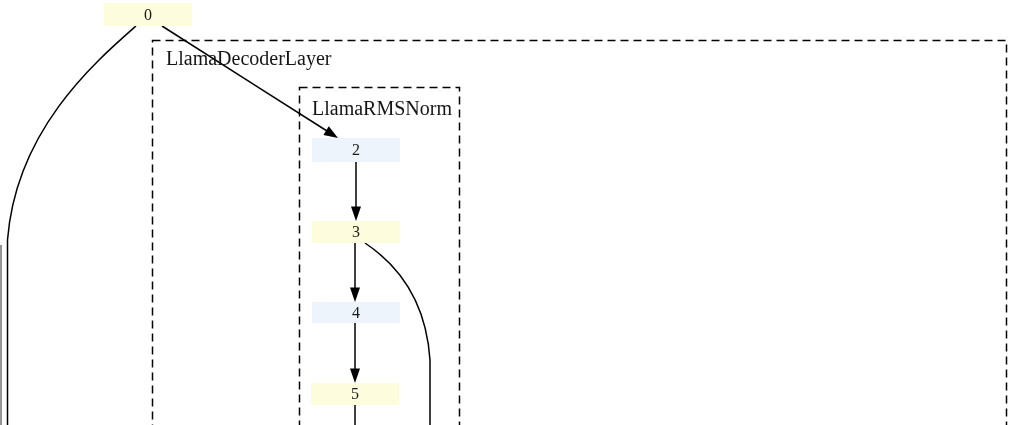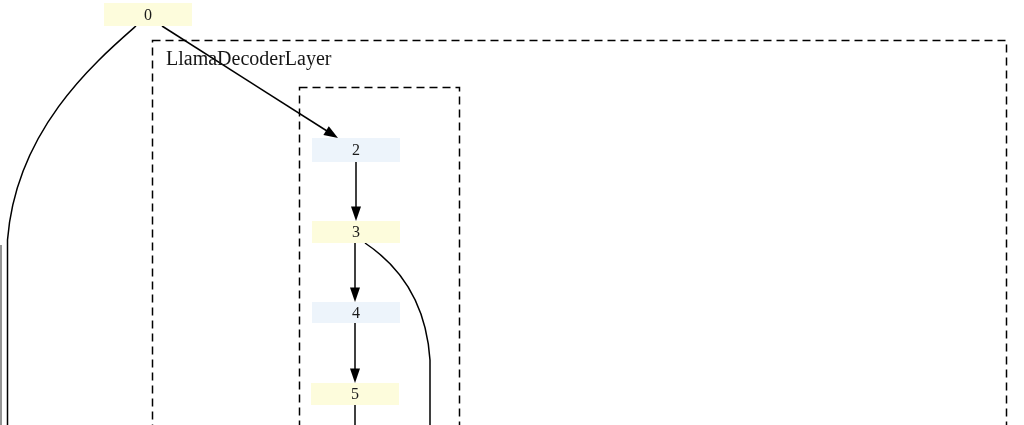--- a/index.html
+++ b/index.html
@@ -81,20 +81,21 @@
     </g>
 
     <path d="M 355 405 L 355 430" fill="none" stroke="#000000" stroke-width="1.5"></path>
 
     <path d="M 365 243 C 398 265, 426 300, 430 360 L 430 430" fill="none" stroke="#000000" stroke-width="1.5"></path>
 
     <path d="M 1 245 L 1 430" fill="none" stroke="#666666" stroke-width="1.4"></path>
   </svg>
 
   <div class="cluster-label" id="label-decoder">LlamaDecoderLayer</div>
+  <div class="cluster-label" id="label-rmsnorm">LlamaRMSNorm</div>
 
   <div class="gnode" id="node-0" style="background: rgb(253, 252, 220);">0</div>
   <div class="gnode" id="node-2" style="background: rgb(237, 244, 251);">2</div>
   <div class="gnode" id="node-3" style="background: rgb(253, 252, 220);">3</div>
   <div class="gnode" id="node-4" style="background: rgb(237, 244, 251);">4</div>
   <div class="gnode" id="node-5" style="background: rgb(253, 252, 220);">5</div>
 
 </div>
 
 </body></html>

